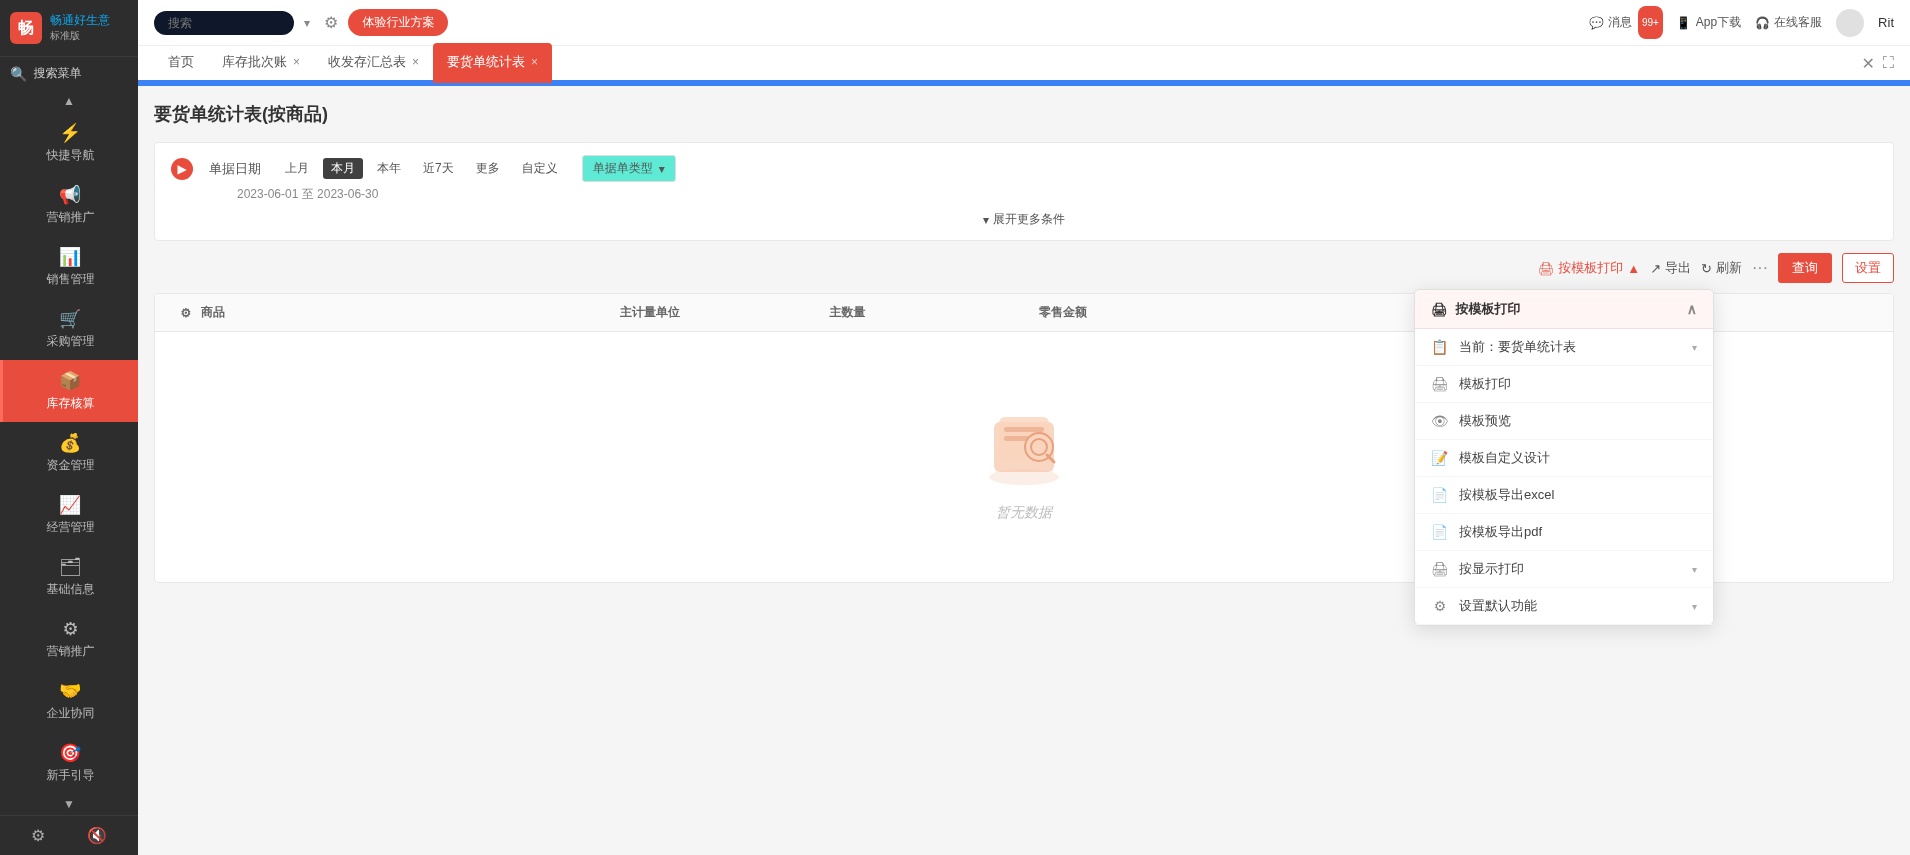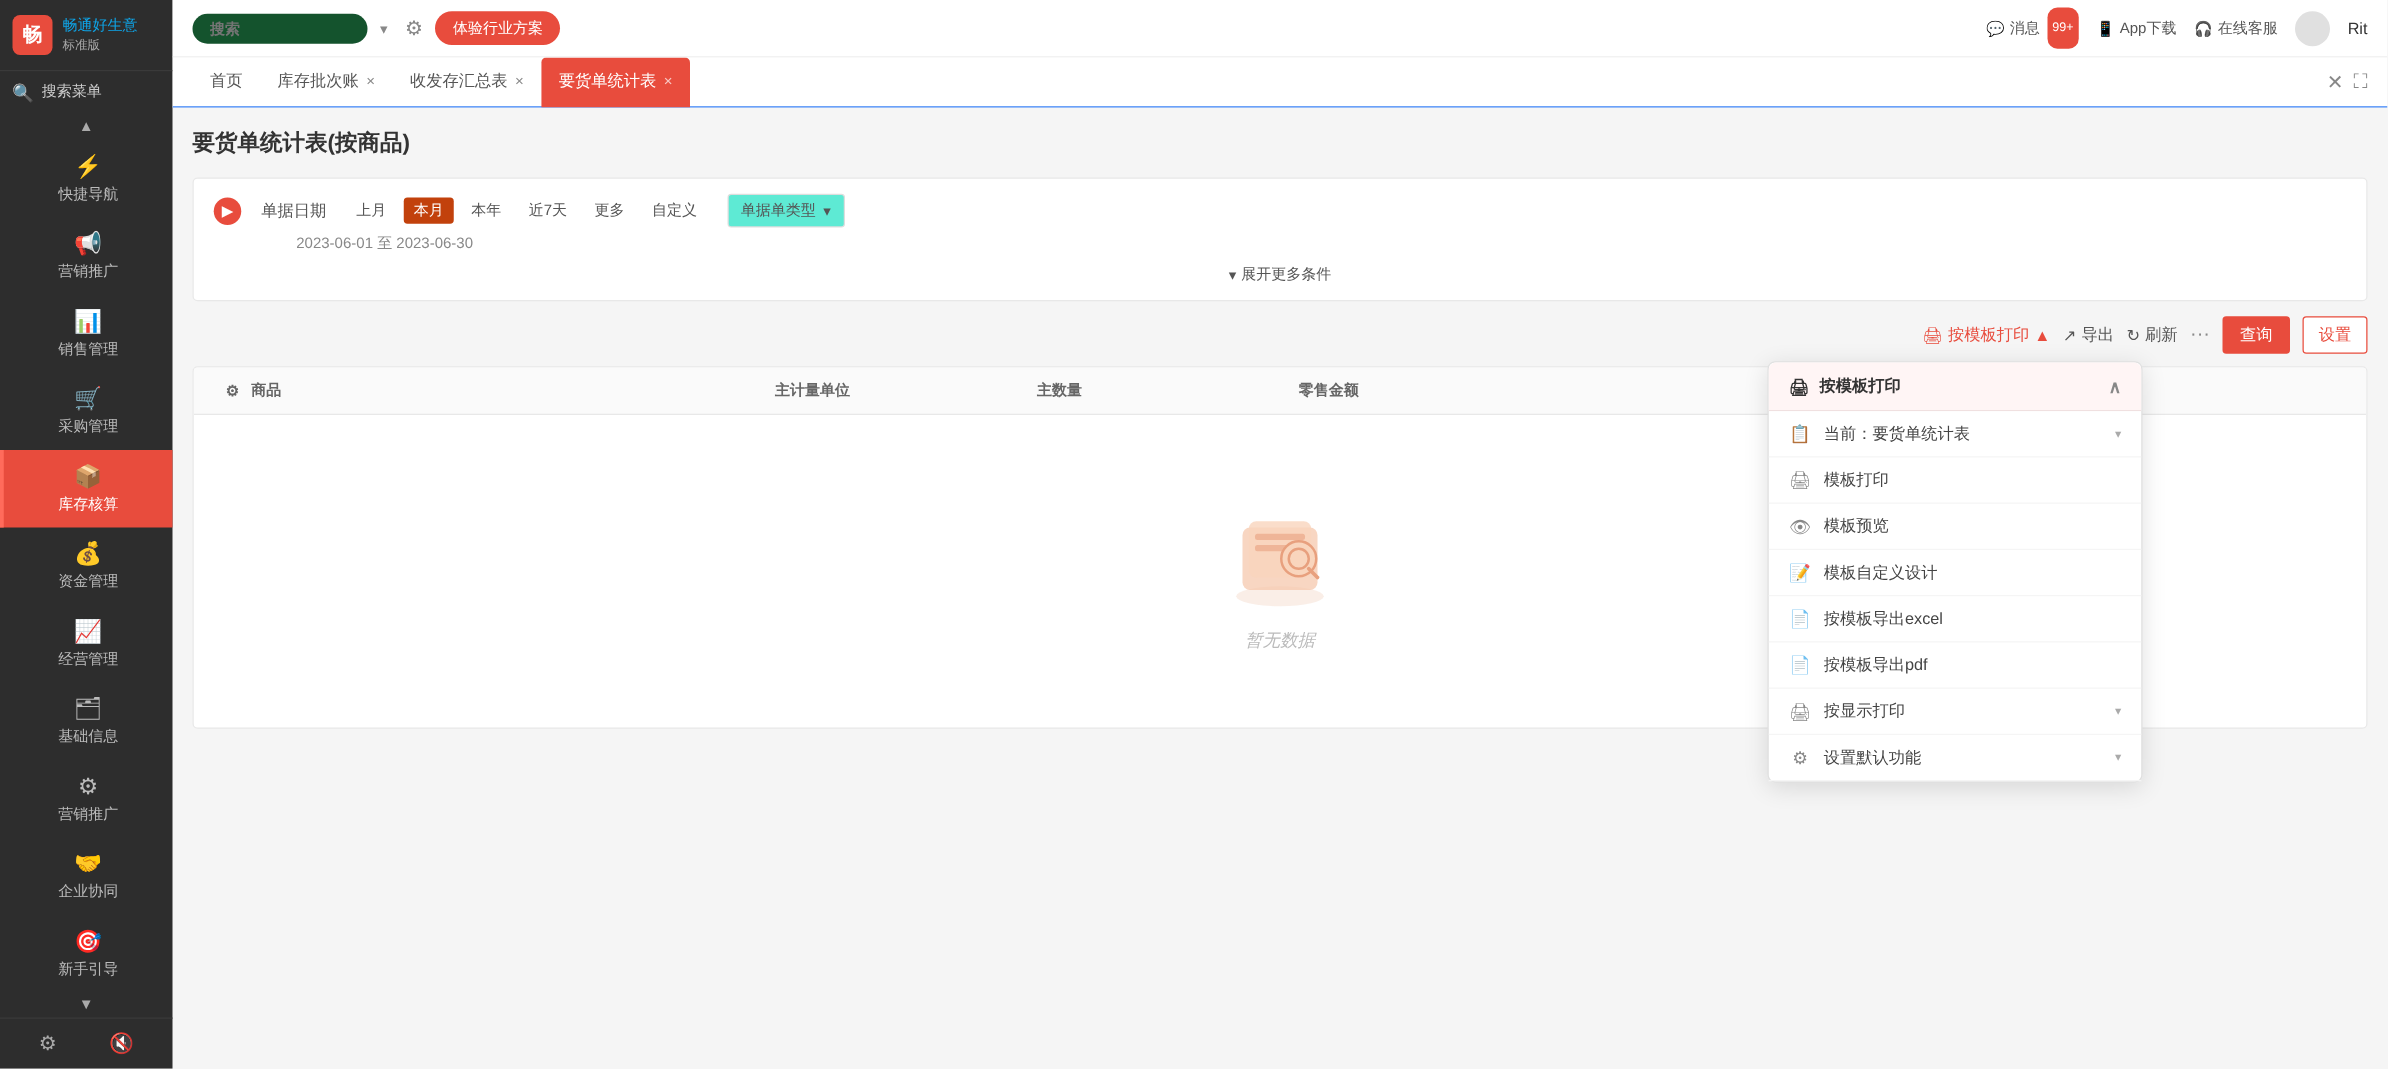--- a/index.html
+++ b/index.html
@@ -61,29 +61,28 @@
     .topbar {
       background: #fff;
       height: 46px;
       display: flex;
       align-items: center;
       padding: 0 16px;
       border-bottom: 1px solid #eee;
       gap: 10px;
     }
     .topbar-search {
-      background: #14532d;
+      background: #0f172a;
       border: none;
       border-radius: 14px;
       padding: 5px 14px;
       font-size: 12px;
       width: 140px;
       color: #999;
       outline: none;
-      font-weight: bold;
     }
     .topbar-chevron { color: #888; cursor: pointer; font-size: 12px; }
     .topbar-gear { color: #888; cursor: pointer; font-size: 16px; margin-left: 4px; }
     .topbar-industry-btn {
       background: #e84c3d;
       color: #fff;
       border: none;
       border-radius: 14px;
       padding: 5px 14px;
       font-size: 12px;
@@ -94,21 +93,21 @@
     .topbar-action-item { display: flex; align-items: center; gap: 4px; color: #555; font-size: 12px; cursor: pointer; }
     .topbar-badge {
       background: #e84c3d; color: #fff; font-size: 10px;
       border-radius: 8px; padding: 11px 4px; margin-left: 2px;
     }
     .topbar-avatar { width: 28px; height: 28px; border-radius: 50%; background: #ccc; }
 
     
     .tabs {
       background: #fff;
-      border-bottom: 1px solid #3b82f6;
+      border-bottom: 6px solid #3b82f6;
       display: flex;
       align-items: center;
       padding: 0 16px;
       height: 40px;
       gap: 0;
     }
     .tab {
       padding: 0 14px;
       height: 40px;
       display: flex;
@@ -177,21 +176,21 @@
     .filter-label { color: #555; font-size: 13px; }
     .filter-date-options { display: flex; gap: 6px; align-items: center; }
     .filter-date-opt {
       padding: 2px 8px;
       border-radius: 3px;
       font-size: 12px;
       cursor: pointer;
       color: #555;
     }
     .filter-date-opt.active {
-      background: #c2410c;
+      background: #404040;
       color: #fff;
     }
     .filter-date-range { font-size: 12px; color: #888; margin-top: 4px; margin-left: 66px; }
     .filter-type-select {
       display: flex; align-items: center; gap: 6px;
       border: 1px solid #ddd; border-radius: 3px; padding: 4px 10px;
       font-size: 12px; color: #555; cursor: pointer; background: #5eead4;
     }
     .expand-more {
       display: flex; align-items: center; justify-content: center;

